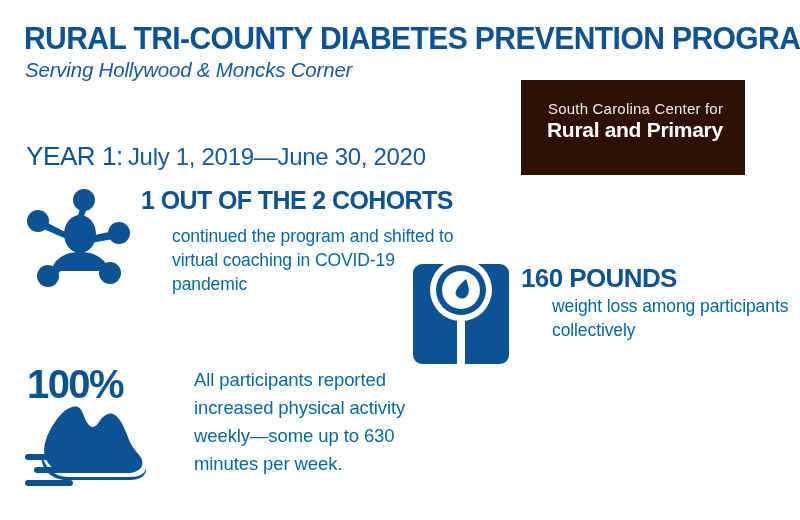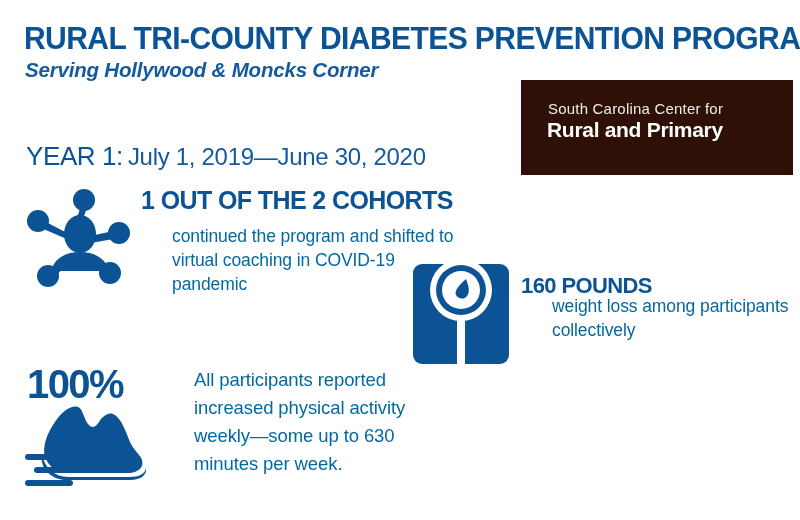--- a/index.html
+++ b/index.html
@@ -29,33 +29,33 @@
     white-space: nowrap;
     transform: scaleX(0.985);
     transform-origin: left top;
     line-height: 1.05;
   }
   #header-subtitle {
     position: absolute;
     left: 25px;
     top: 58px;
     font-size: 20.5px;
-    font-weight: bold;
+    font-weight: normal;
     font-style: italic;
     color: #145a9e;
     letter-spacing: -0.2px;
     white-space: nowrap;
   }
 
   
   #logo-box {
     position: absolute;
     left: 521px;
     top: 80px;
-    width: 272px;
+    width: 224px;
     height: 95px;
     background: #2e1006;
     box-sizing: border-box;
   }
   #logo-line-1 {
     position: absolute;
     left: 27px;
     top: 20px;
     font-size: 15px;
     color: #f1ece9;
@@ -129,22 +129,22 @@
   }
   #cohorts-body {
     left: 142px;
     top: 224px;
     width: 300px;
   }
 
   
   #pounds-headline {
     left: 521px;
-    top: 273px;
-    font-size: 22px;
+    top: 263px;
+    font-size: 26px;
   }
   #pounds-body {
     left: 522px;
     top: 294px;
     width: 270px;
   }
 
   
   #activity-headline {
     left: 27px;

